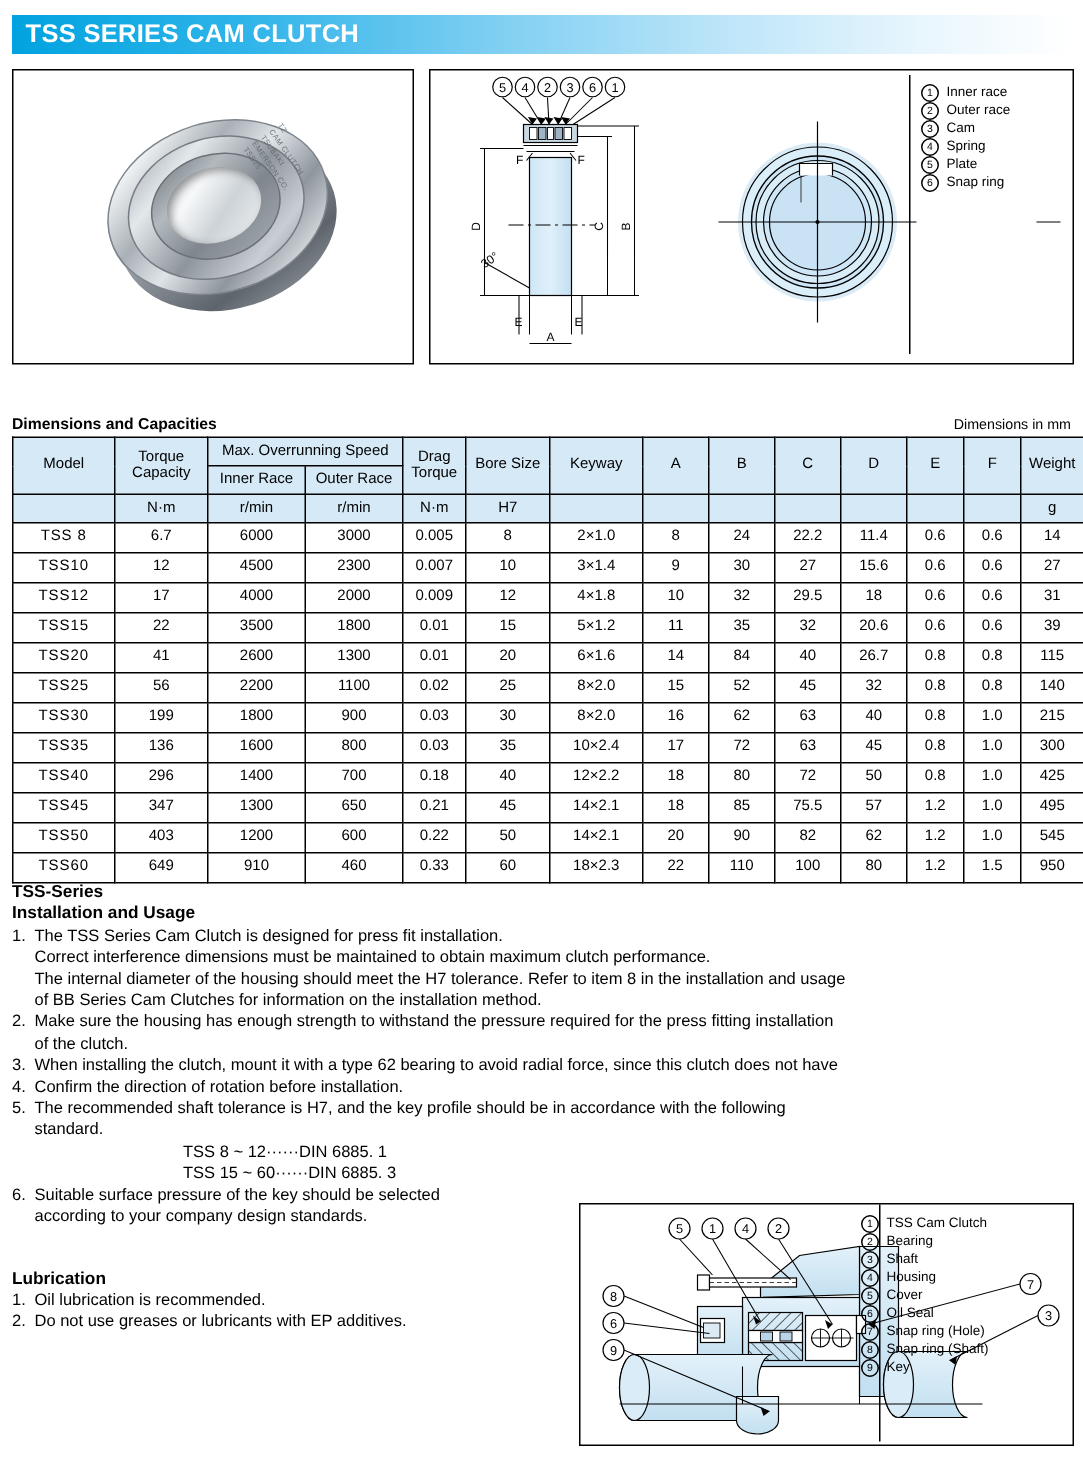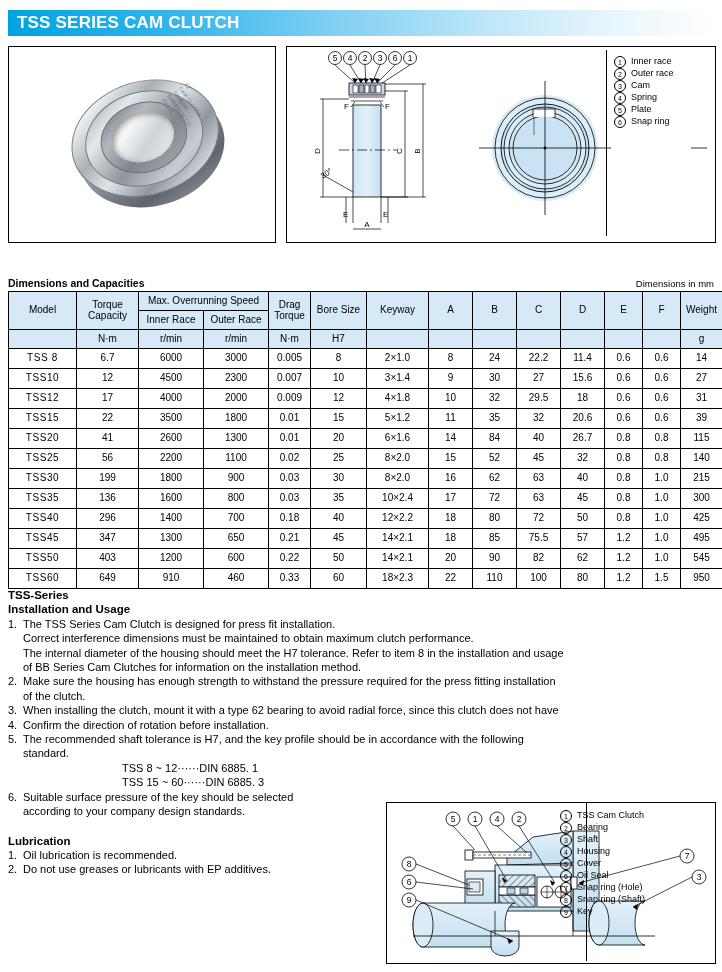--- a/index.html
+++ b/index.html
@@ -109,21 +109,21 @@
     line-height: 11.6px;
     color: #000;
   }
   .legend .row { display: flex; align-items: center; white-space: nowrap; }
   .legend .num {
     display: inline-flex; align-items: center; justify-content: center;
     width: 10px; height: 10px; border: 1px solid #000; border-radius: 50%;
     font-size: 7px; line-height: 1; margin-right: 5px; flex: 0 0 auto;
   }
   .legend-top { left: 614px; top: 56px; }
-  .legend-bot { left: 560px; top: 810px; }
+  .legend-bot { left: 574px; top: 810px; }
   .legend-sep-top {
     position: absolute; left: 606px; top: 50px; width: 0; height: 186px;
     border-left: 1px solid #000;
   }
 
   
   .tbl-caption-left {
     position: absolute; left: 8px; top: 277px;
     font-size: 10.5px; font-weight: bold;
   }
@@ -158,21 +158,21 @@
     font-size: 11px;
     line-height: 14.4px;
   }
   .body-text .hd { font-weight: bold; font-size: 11.5px; }
   .body-text ol { margin: 0; padding: 0; list-style: none; }
   .body-text li { position: relative; padding-left: 15px; margin: 0; }
   .body-text li > .mk { position: absolute; left: 0; top: 0; }
   .body-text .cont { display: block; }
   .din { padding-left: 114px; }
   .spacer { height: 13px; }
-  .lub { margin-top: 2px; }
+  .lub { margin-top: 14px; }
 
   
   .fig-assy {
     position: absolute; left: 386px; top: 802px;
     width: 328px; height: 160px;
     border: 1px solid #000;
     background: #ffffff;
     overflow: hidden;
   }
   .legend-sep-bot {

